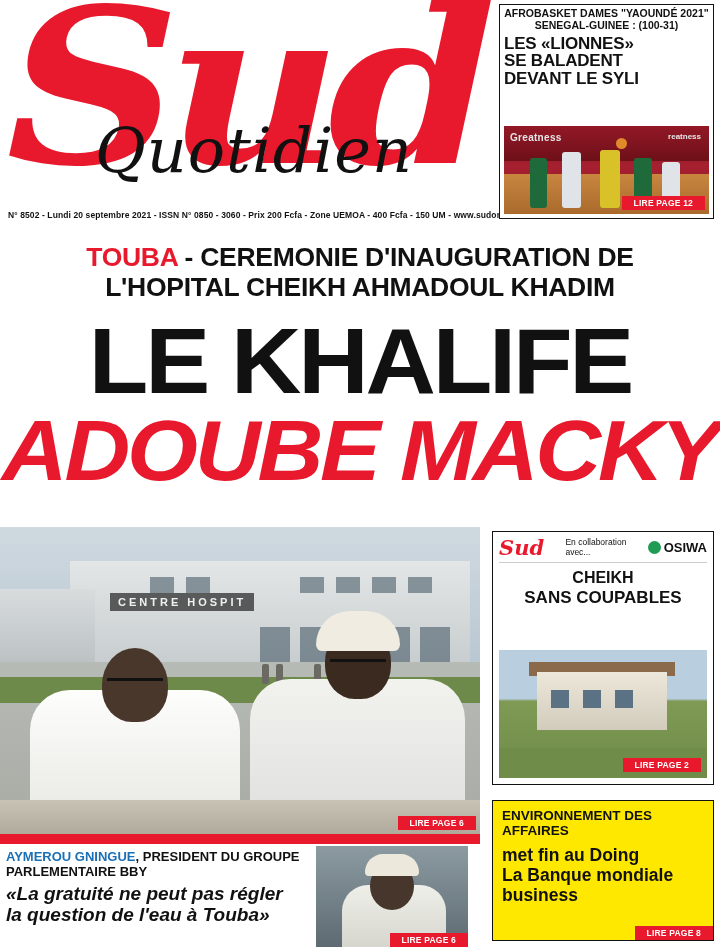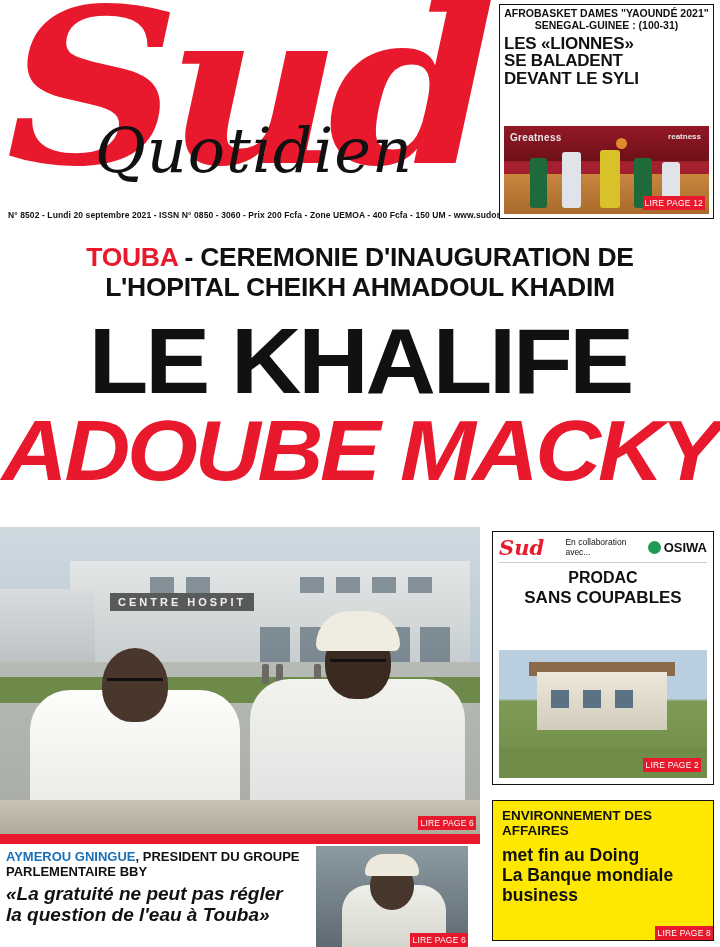--- a/index.html
+++ b/index.html
@@ -116,22 +116,22 @@
   .p5 { left: 158px; width: 18px; height: 46px; background:#e0e4e8; }
   .bp-ball {
     position:absolute; left: 112px; top: 12px; width: 11px; height: 11px;
     border-radius: 50%; background: #e08b2a;
   }
   .lire {
     position: absolute;
     background: #e8192c;
     color: #fff;
     font-size: 8.5px;
-    font-weight: normal;
-    padding: 2px 2px;
+    font-weight: bold;
+    padding: 2px 12px;
     letter-spacing: 0.2px;
     white-space: nowrap;
   }
   .lire-basket { right: 4px; bottom: 4px; }
 
   
   .kicker-main {
     position: absolute;
     left: 0; top: 243px;
     width: 720px;
@@ -435,21 +435,21 @@
       <div class="sud-mini">Sud</div>
       <div class="collab">
         <div>En collaboration</div>
         <div>avec...</div>
       </div>
       <div class="osiwa">
         <span class="osiwa-dot"></span>
         <span>OSIWA</span>
       </div>
     </div>
-    <div class="prodac-title">PRODAC</div>
+    <div class="prodac-title">CHEIKH</div>
     <div class="prodac-head">
       <div>SANS COUPABLES</div>
     </div>
     <div class="prodac-photo">
       <div class="pp-roof"></div>
       <div class="pp-house"></div>
       <div class="pp-win2" style="left:52px;top:40px;width:18px;height:18px;"></div>
       <div class="pp-win2" style="left:84px;top:40px;width:18px;height:18px;"></div>
       <div class="pp-win2" style="left:116px;top:40px;width:18px;height:18px;"></div>
       <div class="pp-fore"></div>

